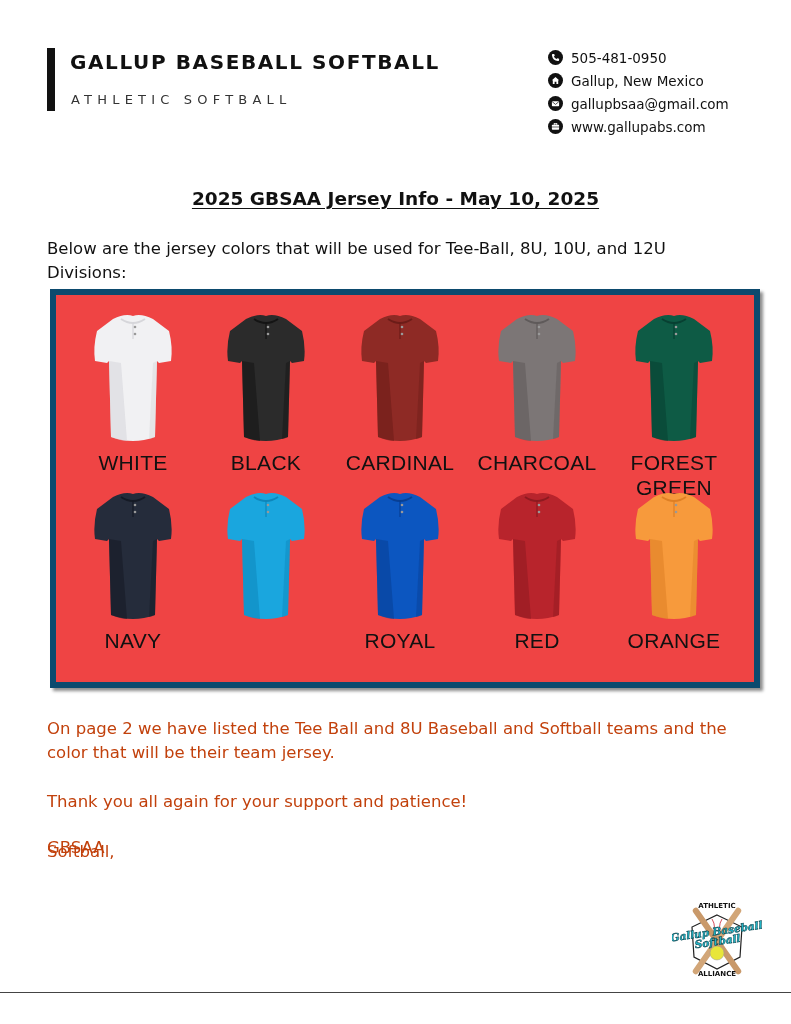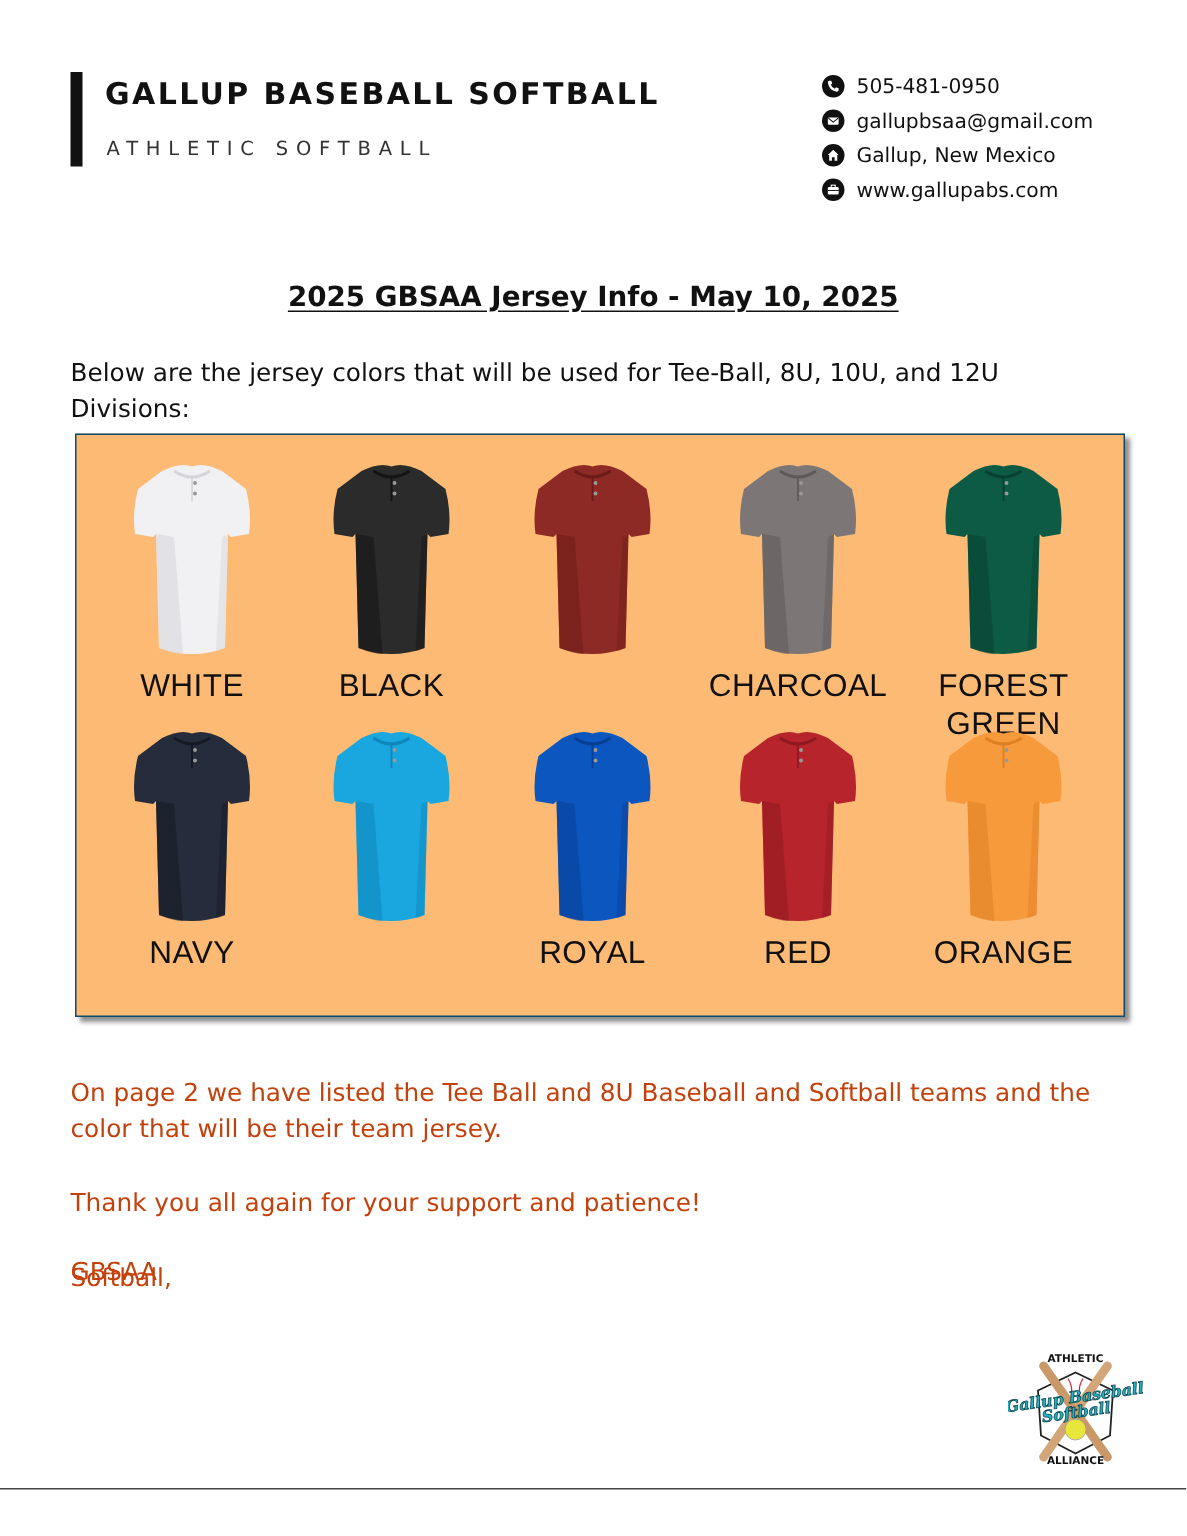--- a/index.html
+++ b/index.html
@@ -19,21 +19,21 @@
                   display:flex; align-items:center; justify-content:center; flex:none; }
   .contact-icon svg { width:9px; height:9px; }
 
   
   .doc-title { left:0; width:791px; top:188px; text-align:center; font-weight:bold; font-size:18.5px;
                text-decoration:underline; text-underline-offset:3px; color:#111; }
 
   .intro { left:47px; top:237px; width:700px; font-size:16.5px; line-height:24px; color:#111; }
 
   
-  .panel { left:50px; top:289px; width:698px; height:387px; border:1px solid #0c4a6e; background:#fdba74;
+  .panel { left:50px; top:289px; width:698px; height:387px; border:6px solid #0c4a6e; background:#ef4444;
            box-shadow:3px 3px 3px rgba(0,0,0,0.45); }
   .jersey { position:absolute; width:140px; text-align:center; }
   .jersey svg { display:block; margin:0 auto; }
   .jersey-label { font-family:"Liberation Sans", sans-serif; font-size:21px; line-height:25px; color:#111;
                   letter-spacing:0.3px; margin-top:5px; }
 
   
   .para { left:47px; width:710px; font-size:16.5px; line-height:24px; color:#c2410c; }
 
   
@@ -53,33 +53,33 @@
     <span class="contact-icon">
       <svg viewBox="0 0 10 10">
           <path d="M2 1 L3.6 1 L4.2 3 L3.2 3.8 Q4 5.8 6.2 6.8 L7 5.8 L9 6.4 L9 8 Q8.6 9 7.6 9 Q2 8.4 1 2.4 Q1 1 2 1Z" fill="#fff"></path>
         </svg>
     </span>
     <span>505-481-0950</span>
   </div>
   <div class="contact-row">
     <span class="contact-icon">
       <svg viewBox="0 0 10 10">
+          <path d="M5 1 L9 4.8 L8 4.8 L8 9 L6 9 L6 6.5 L4 6.5 L4 9 L2 9 L2 4.8 L1 4.8 Z" fill="#fff"></path>
+        </svg>
+    </span>
+    <span>Gallup, New Mexico</span>
+  </div>
+  <div class="contact-row">
+    <span class="contact-icon">
+      <svg viewBox="0 0 10 10">
           <rect x="1" y="2.5" width="8" height="5.5" rx="0.8" fill="#fff"></rect>
           <path d="M1.3 3 L5 6 L8.7 3" stroke="#111" stroke-width="0.8" fill="none"></path>
         </svg>
     </span>
     <span>gallupbsaa@gmail.com</span>
-  </div>
-  <div class="contact-row">
-    <span class="contact-icon">
-      <svg viewBox="0 0 10 10">
-          <path d="M5 1 L9 4.8 L8 4.8 L8 9 L6 9 L6 6.5 L4 6.5 L4 9 L2 9 L2 4.8 L1 4.8 Z" fill="#fff"></path>
-        </svg>
-    </span>
-    <span>Gallup, New Mexico</span>
   </div>
   <div class="contact-row">
     <span class="contact-icon">
       <svg viewBox="0 0 10 10">
           <rect x="1" y="3" width="8" height="5.5" rx="0.8" fill="#fff"></rect>
           <rect x="3.5" y="1.6" width="3" height="1.8" fill="none" stroke="#fff" stroke-width="0.8"></rect>
           <rect x="1" y="5.2" width="8" height="0.7" fill="#111"></rect>
         </svg>
     </span>
     <span>www.gallupabs.com</span>
@@ -118,20 +118,21 @@
       <div class="jersey" style="left: 274px; top: 18px;">
         <svg width="84" height="132" viewBox="0 0 84 132">
           <path d="M22 6 Q34 0 42 3 Q50 0 62 6 L78 18 Q82 34 80 48 L68 50 L66 48 L64 124 Q42 132 20 124 L18 48 L16 50 L4 48 Q2 34 6 18 Z" fill="#8e2a25"></path>
           <path d="M18 48 L20 124 Q30 128 36 128 L30 50 Z" fill="#6c1c18" opacity="0.55"></path>
           <path d="M66 48 L64 124 Q60 126 58 126 L62 50 Z" fill="#6c1c18" opacity="0.45"></path>
           <path d="M30 6 Q42 14 54 6" stroke="#6c1c18" stroke-width="2" fill="none"></path>
           <line x1="42" y1="9" x2="42" y2="26" stroke="#6c1c18" stroke-width="1.2"></line>
           <circle cx="44" cy="14" r="1.3" fill="#999"></circle>
           <circle cx="44" cy="21" r="1.3" fill="#999"></circle>
         </svg>
+        <div class="jersey-label">CARDINAL</div>
       </div>
       <div class="jersey" style="left: 411px; top: 18px;">
         <svg width="84" height="132" viewBox="0 0 84 132">
           <path d="M22 6 Q34 0 42 3 Q50 0 62 6 L78 18 Q82 34 80 48 L68 50 L66 48 L64 124 Q42 132 20 124 L18 48 L16 50 L4 48 Q2 34 6 18 Z" fill="#7c7676"></path>
           <path d="M18 48 L20 124 Q30 128 36 128 L30 50 Z" fill="#5f5a5a" opacity="0.55"></path>
           <path d="M66 48 L64 124 Q60 126 58 126 L62 50 Z" fill="#5f5a5a" opacity="0.45"></path>
           <path d="M30 6 Q42 14 54 6" stroke="#5f5a5a" stroke-width="2" fill="none"></path>
           <line x1="42" y1="9" x2="42" y2="26" stroke="#5f5a5a" stroke-width="1.2"></line>
           <circle cx="44" cy="14" r="1.3" fill="#999"></circle>
           <circle cx="44" cy="21" r="1.3" fill="#999"></circle>

